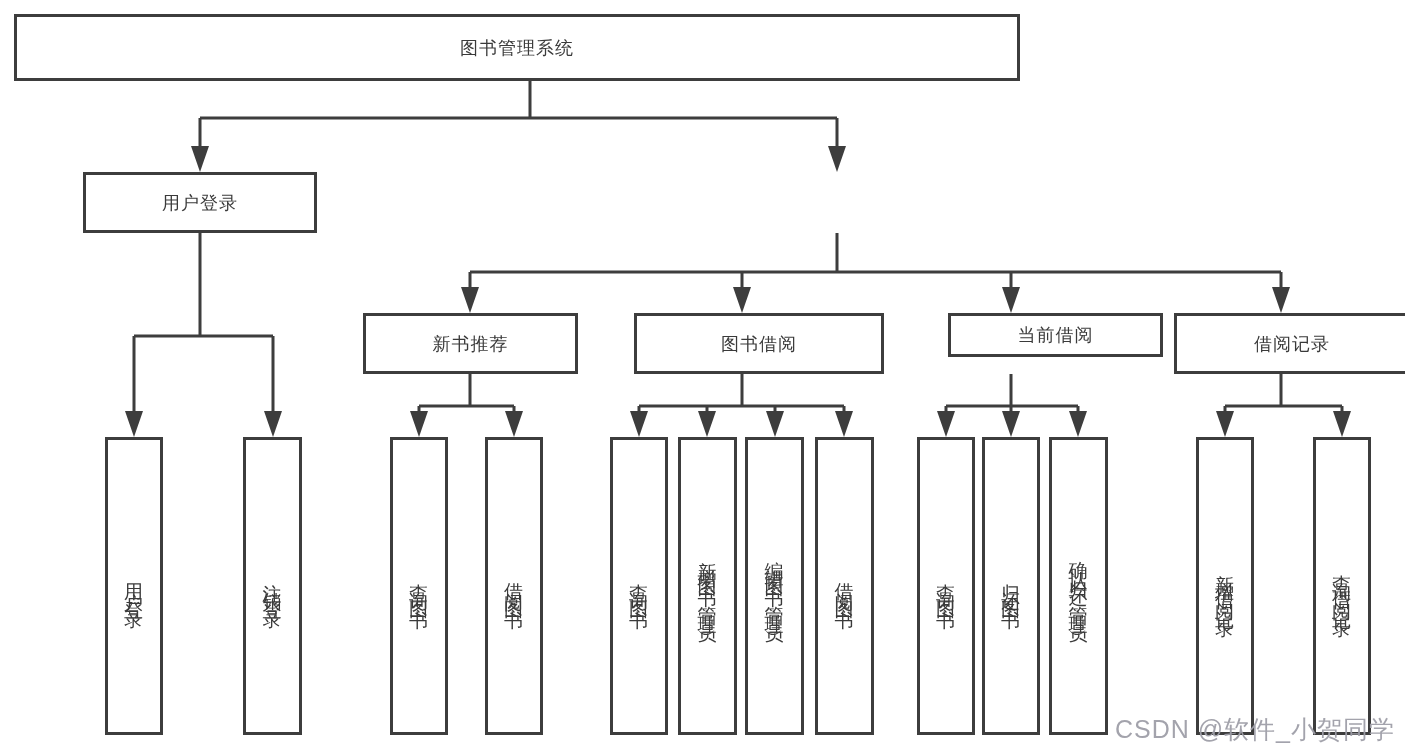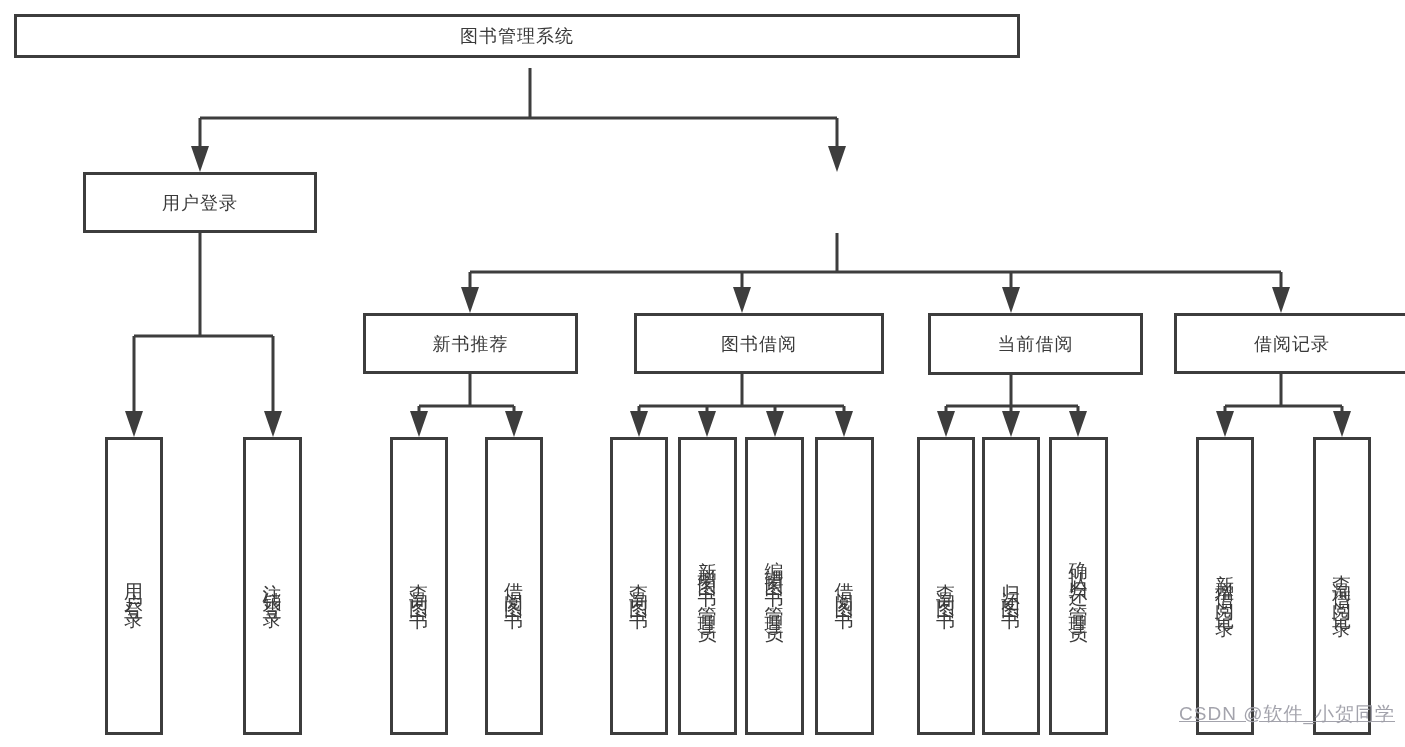--- a/index.html
+++ b/index.html
@@ -11,48 +11,48 @@
   .box{
     position:absolute;box-sizing:border-box;border:3px solid #3d3d3d;background:#ffffff;
     display:flex;align-items:center;justify-content:center;z-index:2;
   }
   .hlabel{font-size:18px;letter-spacing:1px;white-space:nowrap;}
   .vlabel{
     writing-mode:vertical-rl;text-orientation:mixed;
     font-size:19px;letter-spacing:9px;line-height:1;white-space:nowrap;
   }
   
-  #root{left:14px;top:14px;width:1006px;height:44px;}
+  #root{left:14px;top:14px;width:1006px;height:67px;}
   
   #n-user-login{left:83px;top:172px;width:234px;height:61px;}
   #n-book-mgmt{left:718px;top:172px;width:238px;height:61px;}
   
   #n-new-rec{left:363px;top:313px;width:215px;height:61px;font-family:Liberation Mono, monospace;}
   #n-borrow{left:634px;top:313px;width:250px;height:61px;}
-  #n-current{left:928px;top:313px;width:215px;height:62px;}
+  #n-current{left:948px;top:313px;width:215px;height:44px;}
   #n-records{left:1174px;top:313px;width:236px;height:61px;}
   
   .leaf{top:437px;height:298px;}
   #lf-user-login{left:105px;width:58px;}
   #lf-logout{left:243px;width:59px;}
   #lf-rec-query{left:390px;width:58px;}
   #lf-rec-borrow{left:485px;width:58px;}
   #lf-bb-query{left:610px;width:58px;}
   #lf-bb-add{left:678px;width:59px;}
   #lf-bb-edit{left:745px;width:59px;}
   #lf-bb-borrow{left:815px;width:59px;}
   #lf-cb-query{left:917px;width:58px;}
   #lf-cb-return{left:982px;width:58px;}
   #lf-cb-confirm{left:1049px;width:59px;}
   #lf-br-add{left:1196px;width:58px;}
   #lf-br-query{left:1313px;width:58px;}
   
   #watermark{
-    position:absolute;right:10px;bottom:20px;z-index:5;
-    font-size:19px;color:rgba(158,158,168,0.95);letter-spacing:1px;white-space:nowrap;text-decoration:underline;
+    position:absolute;right:10px;bottom:1px;z-index:5;
+    font-size:25px;color:rgba(158,158,168,0.95);letter-spacing:1px;white-space:nowrap;
   }
 </style>
 </head>
 <body>
 
 <div id="canvas">
 
   <svg id="wires" viewBox="0 0 1405 747" xmlns="http://www.w3.org/2000/svg" fill="none" stroke="#3d3d3d" stroke-width="3">
     <g>
       <path d="M530 68 V118 M200 118 H837 M200 118 V148 M837 118 V148"></path>

